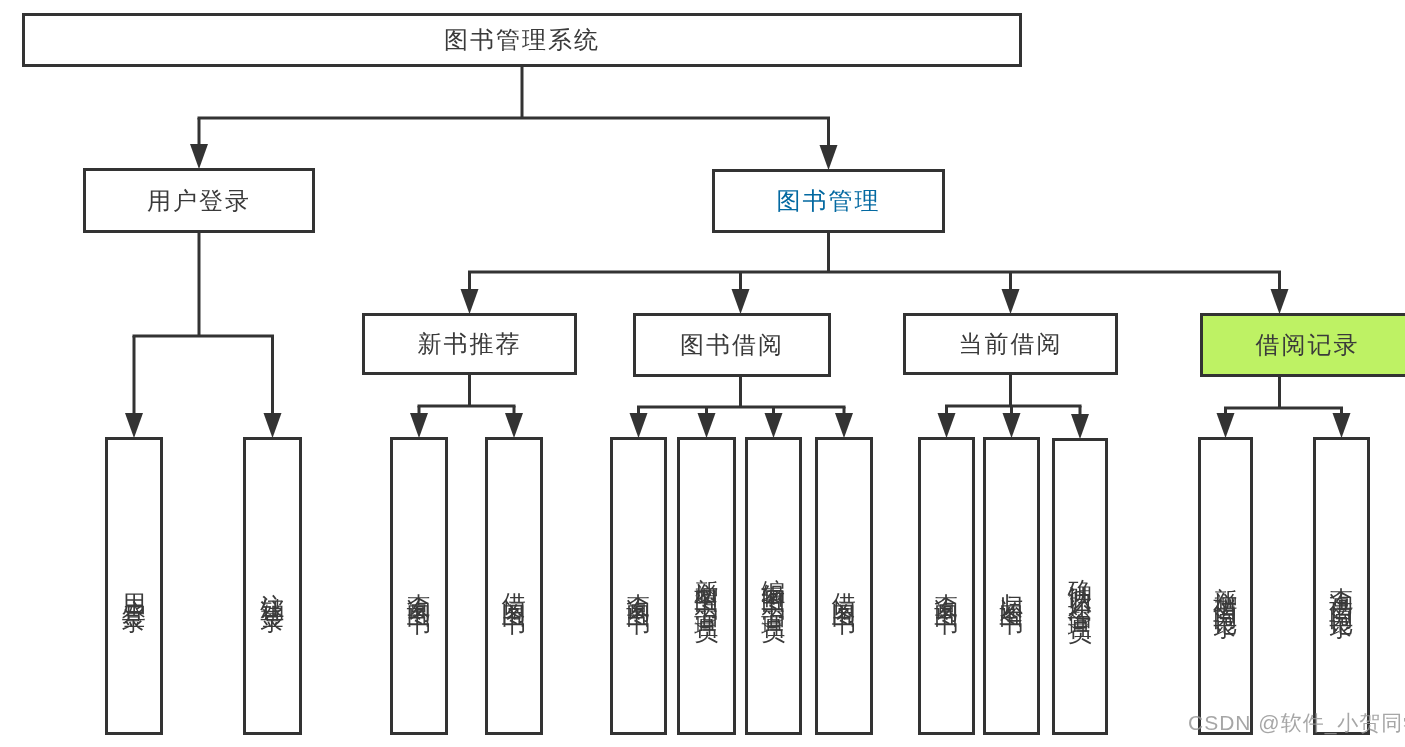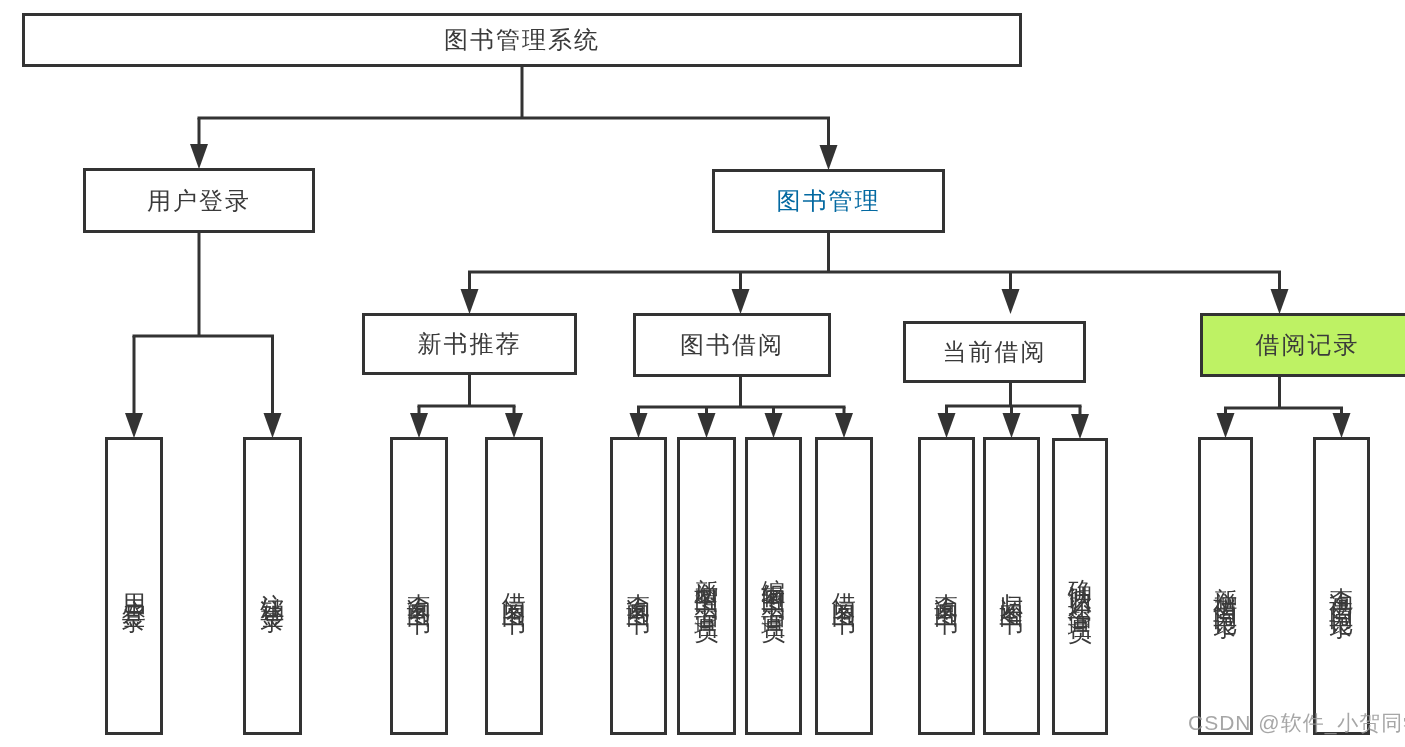--- a/index.html
+++ b/index.html
@@ -124,21 +124,21 @@
       </div>
       <div class="node horizontal" style="left: 712px; top: 169px; width: 233px; height: 64px; border-color: rgb(51, 51, 51); background: rgb(255, 255, 255);">
         <div class="label" style="color: #0369a1;">图书管理</div>
       </div>
       <div class="node horizontal" style="left: 362px; top: 313px; width: 215px; height: 62px; border-color: rgb(51, 51, 51); background: rgb(255, 255, 255); text-align: center;">
         <div class="label" style="color: rgb(58, 58, 58);">新书推荐</div>
       </div>
       <div class="node horizontal" style="left: 633px; top: 313px; width: 198px; height: 64px; border-color: rgb(51, 51, 51); background: rgb(255, 255, 255);">
         <div class="label" style="color: rgb(58, 58, 58);">图书借阅</div>
       </div>
-      <div class="node horizontal" style="left: 903px; top: 321px; width: 183px; height: 62px; border-color: rgb(51, 51, 51); background: rgb(255, 255, 255);">
+      <div class="node horizontal" style="left: 903px; top: 313px; width: 215px; height: 62px; border-color: rgb(51, 51, 51); background: rgb(255, 255, 255);">
         <div class="label" style="color: rgb(58, 58, 58);">当前借阅</div>
       </div>
       <div class="node horizontal" style="left: 1200px; top: 313px; width: 215px; height: 64px; border-color: rgb(51, 51, 51); background: #bef264;">
         <div class="label" style="color: rgb(58, 58, 58);">借阅记录</div>
       </div>
       <div class="node vertical" style="left: 105px; top: 437px; width: 58px; height: 298px; border-color: rgb(51, 51, 51); background: rgb(255, 255, 255);">
         <div class="label" style="color: rgb(58, 58, 58);">用户登录</div>
       </div>
       <div class="node vertical" style="left: 243px; top: 437px; width: 59px; height: 298px; border-color: rgb(51, 51, 51); background: rgb(255, 255, 255);">
         <div class="label" style="color: rgb(58, 58, 58);">注销登录</div>

